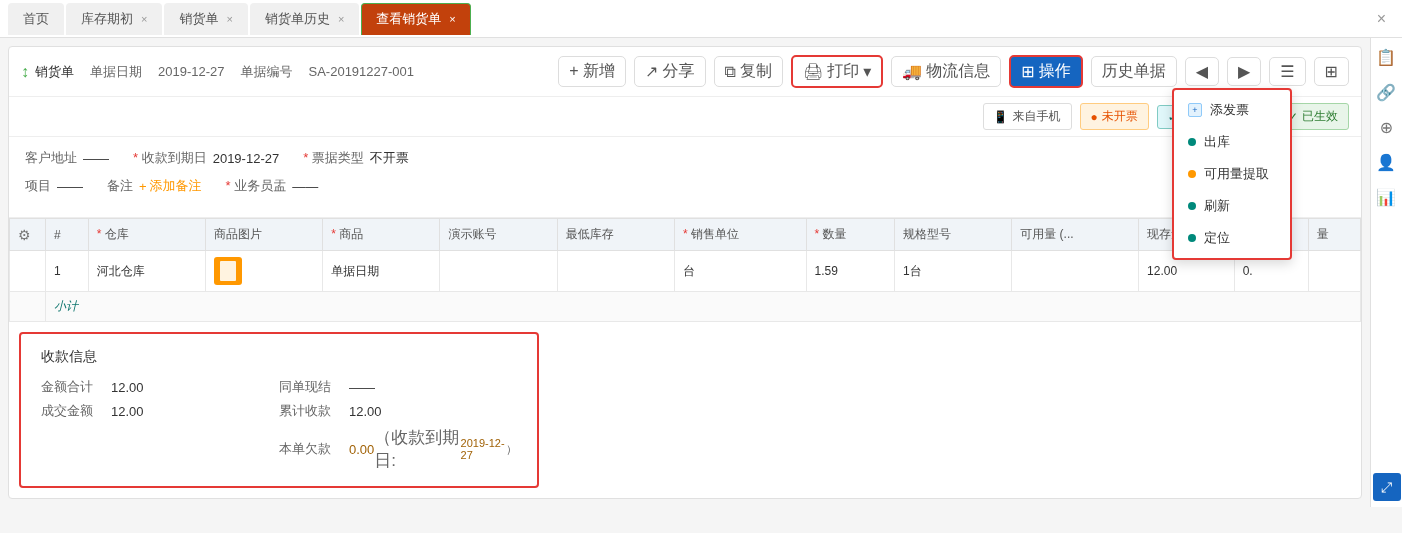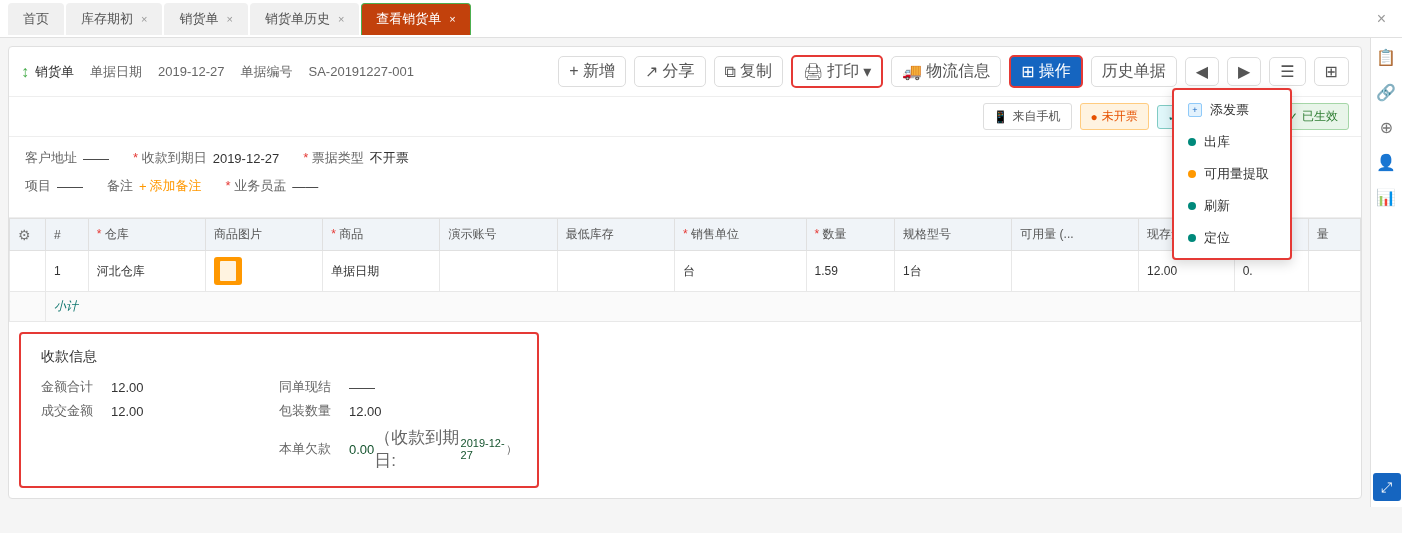--- a/index.html
+++ b/index.html
@@ -83,21 +83,21 @@
     
     .payment-box {
       border: 2px solid #e53935; border-radius: 4px; padding: 14px 20px;
       margin: 10px; width: 520px; background: #fff;
     }
     .payment-title { font-weight: normal; font-size: 14px; margin-bottom: 12px; }
     .payment-grid { display: grid; grid-template-columns: 1fr 1fr; gap: 6px 0; }
     .payment-row { display: flex; align-items: center; gap: 0; }
     .payment-label { color: #666; min-width: 70px; }
     .payment-value { color: #333; }
-    .payment-value.red { color: #14532d; }
+    .payment-value.red { color: #a16207; }
     .sidebar-icon { font-size: 16px; color: #777; cursor: pointer; padding: 4px; }
 
     
     .dropdown-menu {
       position: absolute; right: 110px; top: 88px;
       background: #fff; border: 2px solid #e53935; border-radius: 4px;
       box-shadow: 0 4px 12px rgba(0,0,0,0.15); min-width: 120px; z-index: 100;
       padding: 4px 0;
     }
     .dropdown-item {
@@ -303,21 +303,21 @@
             </div>
             <div class="payment-row">
               <span class="payment-label">同单现结</span>
               <span class="payment-value">——</span>
             </div>
             <div class="payment-row">
               <span class="payment-label">成交金额</span>
               <span class="payment-value">12.00</span>
             </div>
             <div class="payment-row">
-              <span class="payment-label">包装数量</span>
+              <span class="payment-label">累计收款</span>
               <span class="payment-value">12.00</span>
             </div>
             <div class="payment-row" style="grid-column: 2;">
               <span class="payment-label">本单欠款</span>
               <span class="payment-value red">0.00</span>
               <span class="payment-value" style="color:#666; font-size:17px;">（收款到期日: </span>
               <span class="payment-value red" style="font-size:11px;">2019-12-27</span>
               <span class="payment-value" style="color:#666; font-size:11px;">）</span>
             </div>
           </div>

